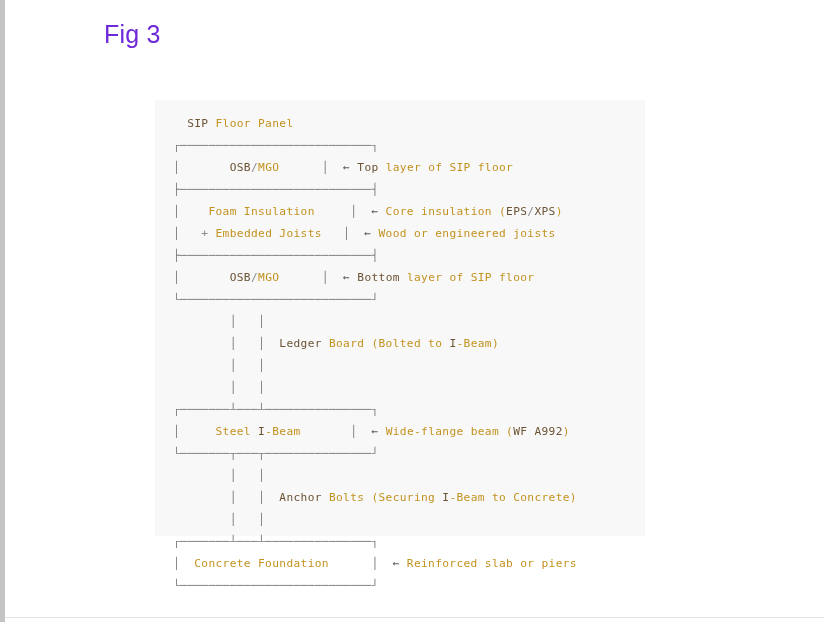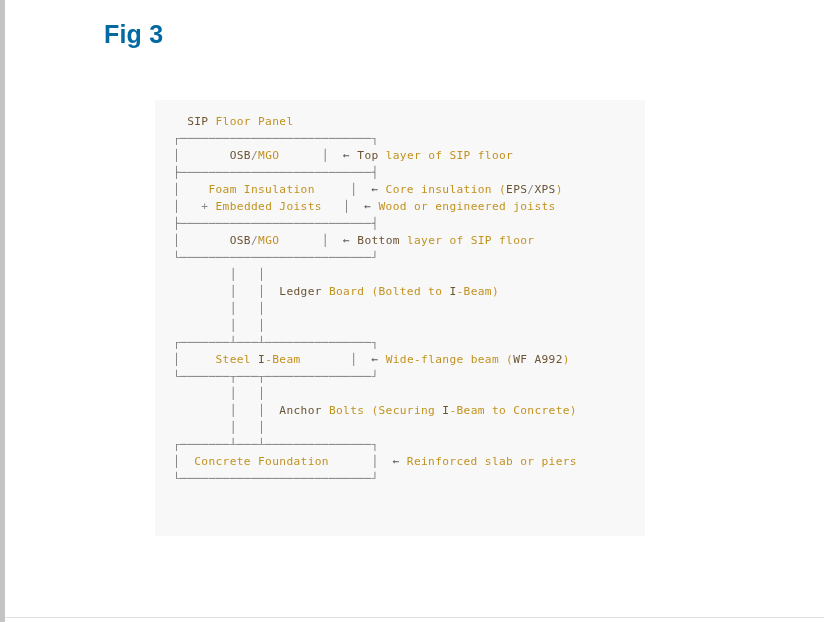--- a/index.html
+++ b/index.html
@@ -33,41 +33,41 @@
     height: 1px;
     background: #e2e2e2;
   }
 
   .page-title {
     position: absolute;
     left: 104px;
     top: 20px;
     font-family: "Liberation Sans", sans-serif;
     font-size: 25px;
-    font-weight: 700;
-    color: #0369a1;
+    font-weight: 400;
+    color: #6d28d9;
     letter-spacing: 0.2px;
   }
 
   .diagram-panel {
     position: absolute;
     left: 155px;
     top: 100px;
     width: 490px;
     height: 436px;
     background: #f8f8f8;
   }
 
   .ascii-art {
     position: absolute;
     left: 18px;
     top: 13px;
     font-family: "DejaVu Sans Mono", "Liberation Mono", monospace;
     font-size: 11.2px;
-    line-height: 17px;
+    line-height: 22px;
     white-space: pre;
     color: #b8860b;
     letter-spacing: 0.35px;
   }
 
   
   .k   { color: #6b5334; }          
   .g   { color: #c2921f; }          
   .b   { color: #7a7a7a; }          
   .ar  { color: #5a5a5a; }          

